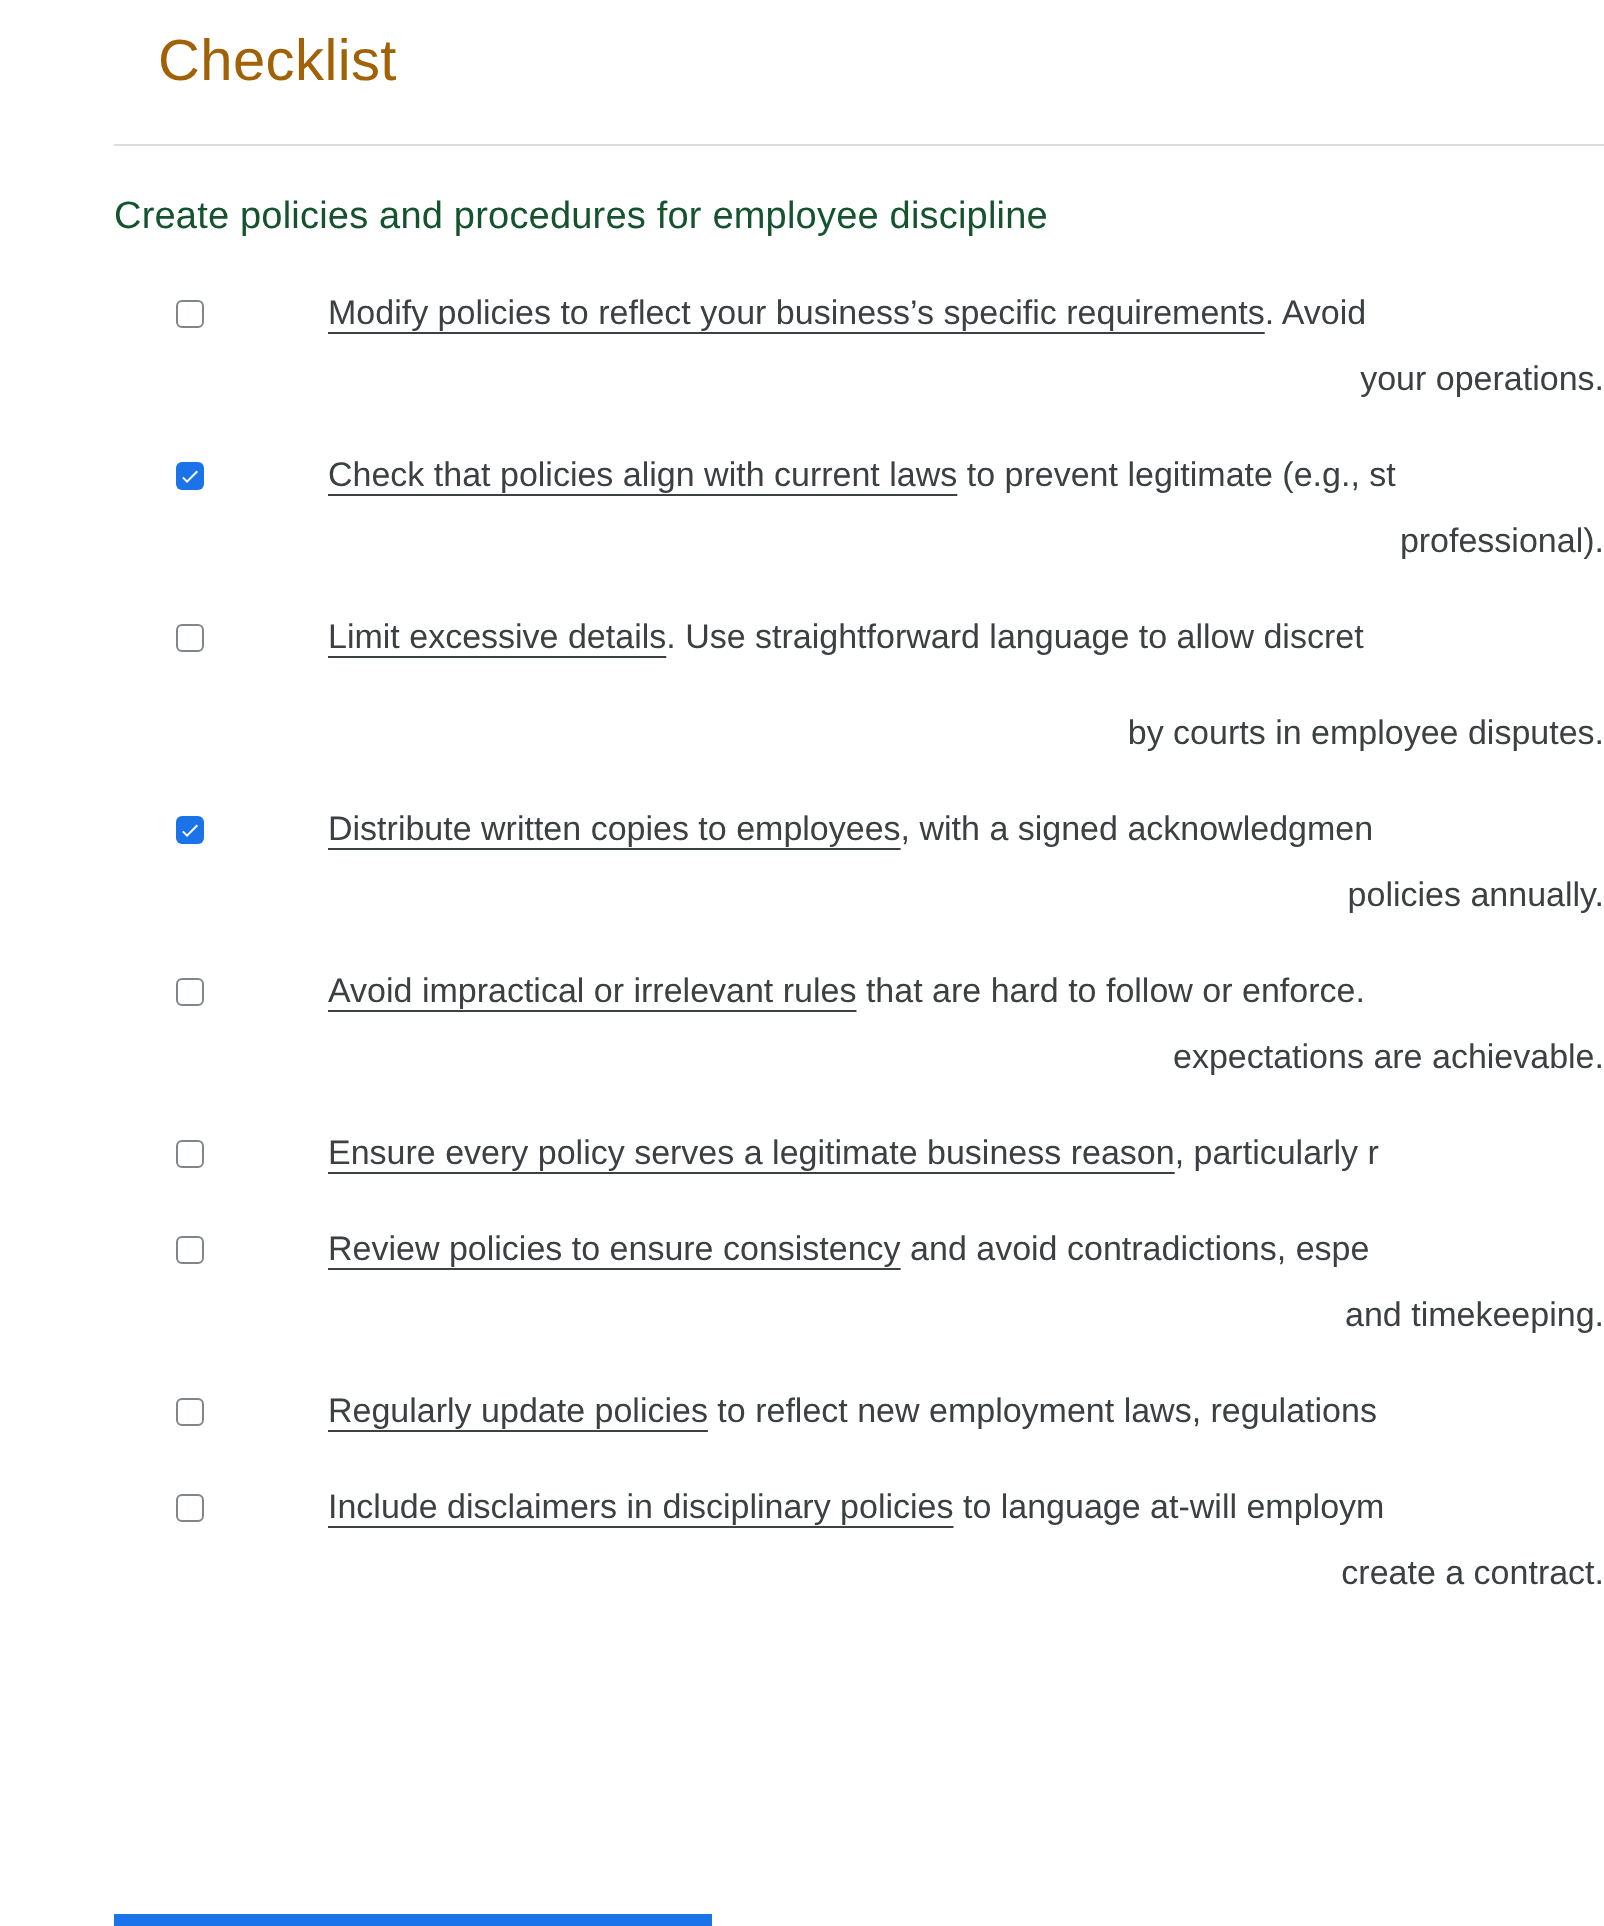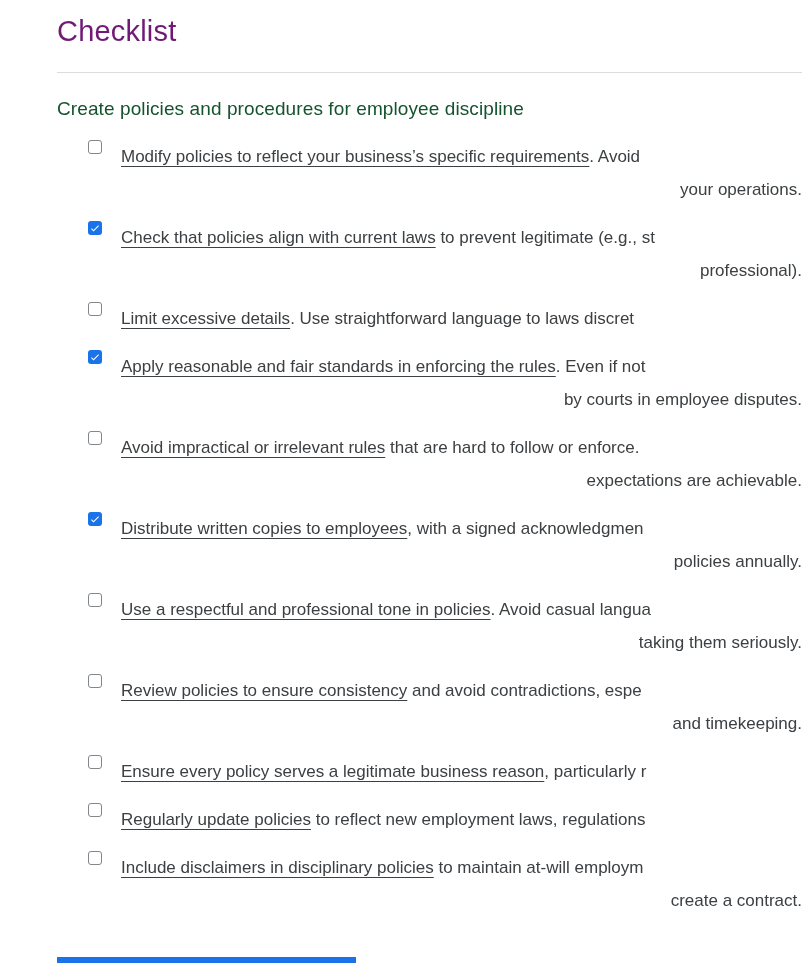--- a/index.html
+++ b/index.html
@@ -4,42 +4,43 @@
 <style>
   html,body{margin:0;padding:0;}
   body{
     width:802px;height:963px;overflow:hidden;position:relative;
     background:#ffffff;
     font-family:"Liberation Sans","DejaVu Sans",sans-serif;
     color:#3c4043;
   }
   .page{position:relative;width:802px;height:963px;overflow:hidden;}
   .page-title{
-    margin:13px 0 0 57px;
-    font-size:29px;line-height:36px;font-weight:500;color:#701a75;
+    margin:13px 0 0 79px;
+    font-size:29px;line-height:36px;font-weight:500;color:#a16207;
     letter-spacing:.2px;
   }
   .divider{
     border:none;border-top:1px solid #dadce0;
     margin:23px 0 0 57px;height:0;
   }
   .section-heading{
     margin:24px 0 0 57px;
     font-size:19px;line-height:24px;font-weight:500;color:#14532d;
     letter-spacing:.1px;
   }
   .items{
     margin-top:19px;
     padding-left:82px; 
   }
   .item{margin:0 0 15px 0;font-size:17px;line-height:33px;color:#3c4043;}
   .line1{
-    display:flex;
+    display:flex;align-items:center;
     margin-left:6px;            
     white-space:nowrap;         
+    gap:43px;
   }
   .cbx{
     flex:0 0 auto;width:14px;height:14px;box-sizing:border-box;
     border-radius:3px;margin-right:19px;
     display:inline-flex;align-items:center;justify-content:center;
     background:#ffffff;border:1.5px solid #80868b;cursor:pointer;
   }
   .cbx.checked{border:none;}
   .cbx svg{display:none;width:12px;height:12px;}
   .cbx.checked svg{display:block;}
@@ -77,80 +78,65 @@
               <path d="M9 16.2 5.5 12.7 4.1 14.1 9 19 20 8l-1.4-1.4z" fill="#ffffff"></path>
             </svg>
           </span>
           <span><a class="item-link">Check that policies align with current laws</a><span class="rest"> to prevent legitimate (e.g., st</span></span>
         </div>
         <div class="line2">professional).</div>
       </div>
       <div class="item">
         <div class="line1">
           <span class="cbx" role="checkbox" aria-checked="false"></span>
-          <span><a class="item-link">Limit excessive details</a><span class="rest">. Use straightforward language to laws discret</span></span>
+          <span><a class="item-link">Limit excessive details</a><span class="rest">. Use straightforward language to allow discret</span></span>
         </div>
       </div>
       <div class="item">
-        <div class="line1">
-          <span class="cbx checked" role="checkbox" aria-checked="true" style="background: rgb(26, 115, 232);">
-            <svg viewBox="0 0 24 24">
-              <path d="M9 16.2 5.5 12.7 4.1 14.1 9 19 20 8l-1.4-1.4z" fill="#ffffff"></path>
-            </svg>
-          </span>
-          <span><a class="item-link">Apply reasonable and fair standards in enforcing the rules</a><span class="rest">. Even if not</span></span>
-        </div>
         <div class="line2">by courts in employee disputes.</div>
-      </div>
-      <div class="item">
-        <div class="line1">
-          <span class="cbx" role="checkbox" aria-checked="false"></span>
-          <span><a class="item-link">Avoid impractical or irrelevant rules</a><span class="rest"> that are hard to follow or enforce.</span></span>
-        </div>
-        <div class="line2">expectations are achievable.</div>
       </div>
       <div class="item">
         <div class="line1">
           <span class="cbx checked" role="checkbox" aria-checked="true" style="background: rgb(26, 115, 232);">
             <svg viewBox="0 0 24 24">
               <path d="M9 16.2 5.5 12.7 4.1 14.1 9 19 20 8l-1.4-1.4z" fill="#ffffff"></path>
             </svg>
           </span>
           <span><a class="item-link">Distribute written copies to employees</a><span class="rest">, with a signed acknowledgmen</span></span>
         </div>
         <div class="line2">policies annually.</div>
       </div>
       <div class="item">
         <div class="line1">
           <span class="cbx" role="checkbox" aria-checked="false"></span>
-          <span><a class="item-link">Use a respectful and professional tone in policies</a><span class="rest">. Avoid casual langua</span></span>
+          <span><a class="item-link">Avoid impractical or irrelevant rules</a><span class="rest"> that are hard to follow or enforce.</span></span>
         </div>
-        <div class="line2">taking them seriously.</div>
+        <div class="line2">expectations are achievable.</div>
+      </div>
+      <div class="item">
+        <div class="line1">
+          <span class="cbx" role="checkbox" aria-checked="false"></span>
+          <span><a class="item-link">Ensure every policy serves a legitimate business reason</a><span class="rest">, particularly r</span></span>
+        </div>
       </div>
       <div class="item">
         <div class="line1">
           <span class="cbx" role="checkbox" aria-checked="false"></span>
           <span><a class="item-link">Review policies to ensure consistency</a><span class="rest"> and avoid contradictions, espe</span></span>
         </div>
         <div class="line2">and timekeeping.</div>
       </div>
       <div class="item">
         <div class="line1">
           <span class="cbx" role="checkbox" aria-checked="false"></span>
-          <span><a class="item-link">Ensure every policy serves a legitimate business reason</a><span class="rest">, particularly r</span></span>
-        </div>
-      </div>
-      <div class="item">
-        <div class="line1">
-          <span class="cbx" role="checkbox" aria-checked="false"></span>
           <span><a class="item-link">Regularly update policies</a><span class="rest"> to reflect new employment laws, regulations</span></span>
         </div>
       </div>
       <div class="item">
         <div class="line1">
           <span class="cbx" role="checkbox" aria-checked="false"></span>
-          <span><a class="item-link">Include disclaimers in disciplinary policies</a><span class="rest"> to maintain at-will employm</span></span>
+          <span><a class="item-link">Include disclaimers in disciplinary policies</a><span class="rest"> to language at-will employm</span></span>
         </div>
         <div class="line2">create a contract.</div>
       </div>
     </div>
   <div class="bottom-bar" style="background: rgb(26, 115, 232);"></div>
 </div>
 
 </body></html>

